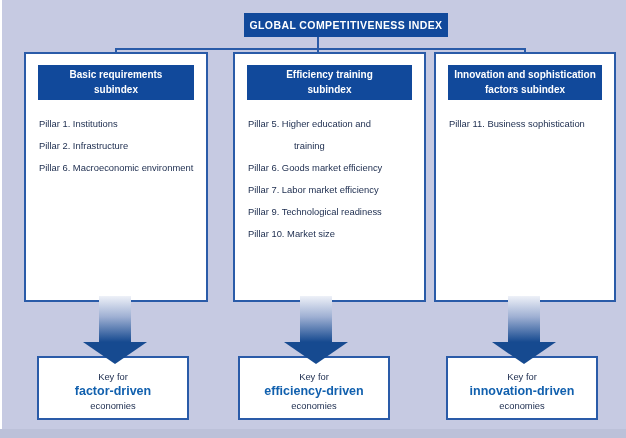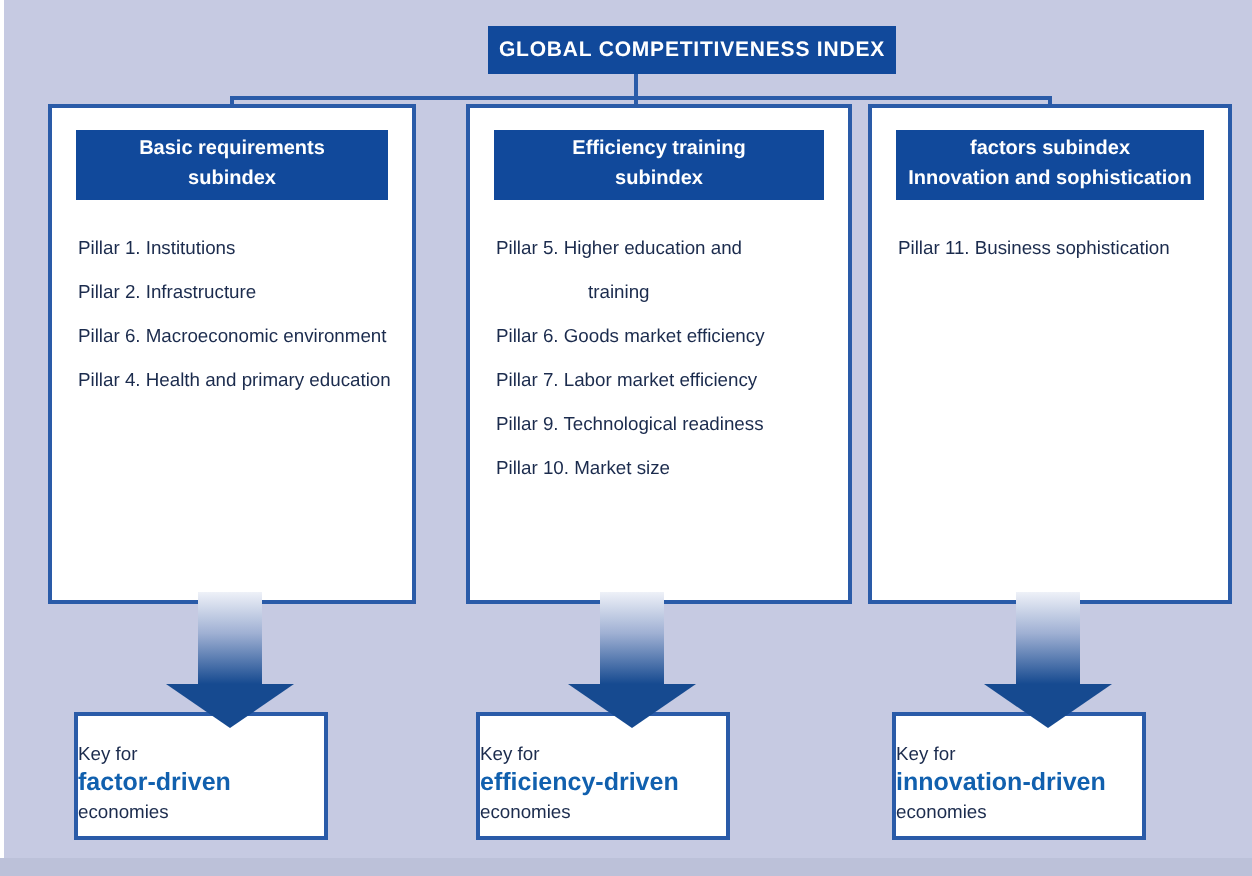--- a/index.html
+++ b/index.html
@@ -55,22 +55,23 @@
   .shaft-1 { left:99px; } .shaft-2 { left:300px; } .shaft-3 { left:508px; }
   .arrow-head {
     position:absolute; top:342px; width:0; height:0; z-index:3;
     border-left:32px solid transparent; border-right:32px solid transparent;
     border-top:22px solid #164a90;
   }
   .head-1 { left:83px; } .head-2 { left:284px; } .head-3 { left:492px; }
 
   
   .key-box {
-    position:absolute; top:356px; width:127px; height:64px; z-index:2;
+    position:absolute; top:356px; width:152px; height:64px; z-index:2;
     background:#ffffff; border:2px solid #2a5ba8; box-sizing:border-box;
+    text-align:center;
   }
   .key-1 { left:37px; } .key-2 { left:238px; } .key-3 { left:446px; }
   .key-line1 { margin-top:12px; font-size:9.4px; color:#1b2b4d; line-height:13px; }
   .key-driven { font-size:12.5px; font-weight:bold; color:#1160ae; line-height:16px; }
   .key-line3 { font-size:9.4px; color:#1b2b4d; line-height:14px; }
 </style>
 </head>
 <body>
 
 <div class="stage">
@@ -87,21 +88,20 @@
 
   <div class="subindex-box box-1">
     <div class="subindex-header">
       <div>Basic requirements</div>
       <div>subindex</div>
     </div>
     <div class="pillar-list">
       <div class="pillar-item">Pillar 1. Institutions</div>
       <div class="pillar-item">Pillar 2. Infrastructure</div>
       <div class="pillar-item">Pillar 6. Macroeconomic environment</div>
-      <div class="pillar-item">Pillar 4. Health and primary education</div>
     </div>
   </div>
   <div class="arrow-shaft shaft-1"></div>
   <div class="arrow-head head-1"></div>
   <div class="key-box key-1">
     <div class="key-line1">Key for</div>
     <div class="key-driven">factor-driven</div>
     <div class="key-line3">economies</div>
   </div>
 
@@ -122,22 +122,22 @@
   <div class="arrow-shaft shaft-2"></div>
   <div class="arrow-head head-2"></div>
   <div class="key-box key-2">
     <div class="key-line1">Key for</div>
     <div class="key-driven">efficiency-driven</div>
     <div class="key-line3">economies</div>
   </div>
 
   <div class="subindex-box box-3">
     <div class="subindex-header">
+      <div>Innovation and sophistication</div>
       <div>factors subindex</div>
-      <div>Innovation and sophistication</div>
     </div>
     <div class="pillar-list">
       <div class="pillar-item">Pillar 11. Business sophistication</div>
     </div>
   </div>
   <div class="arrow-shaft shaft-3"></div>
   <div class="arrow-head head-3"></div>
   <div class="key-box key-3">
     <div class="key-line1">Key for</div>
     <div class="key-driven">innovation-driven</div>

